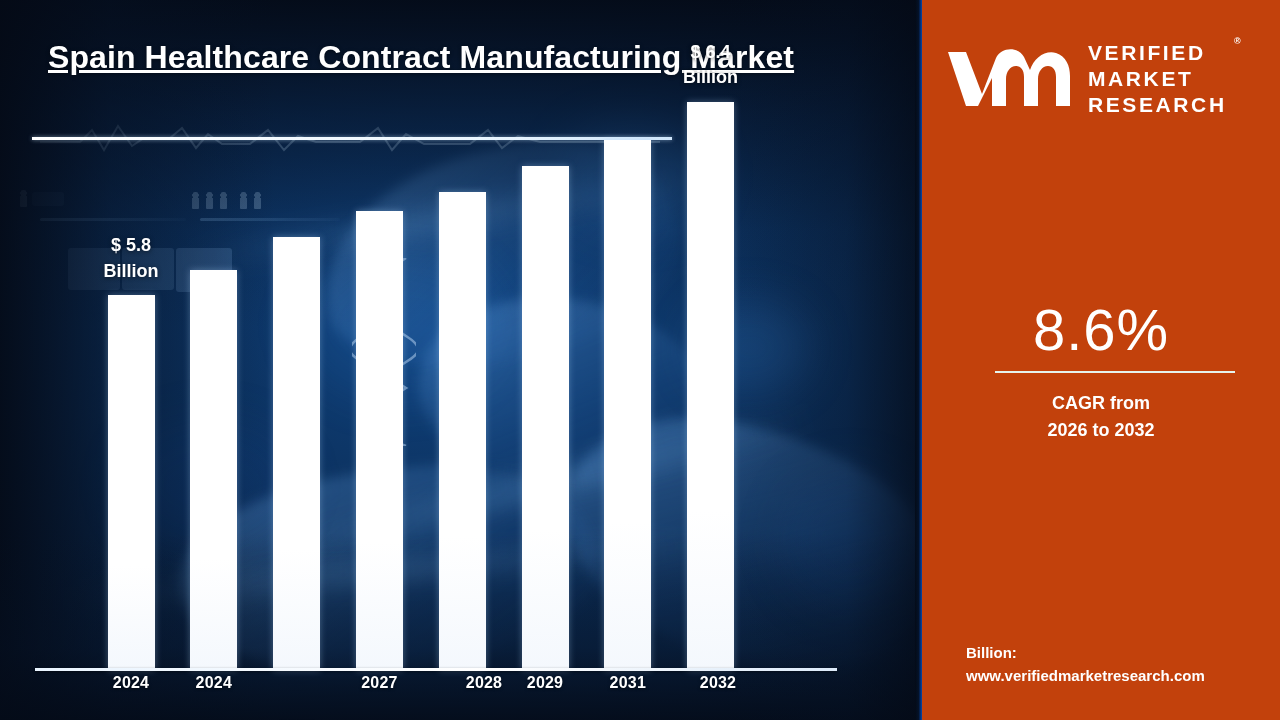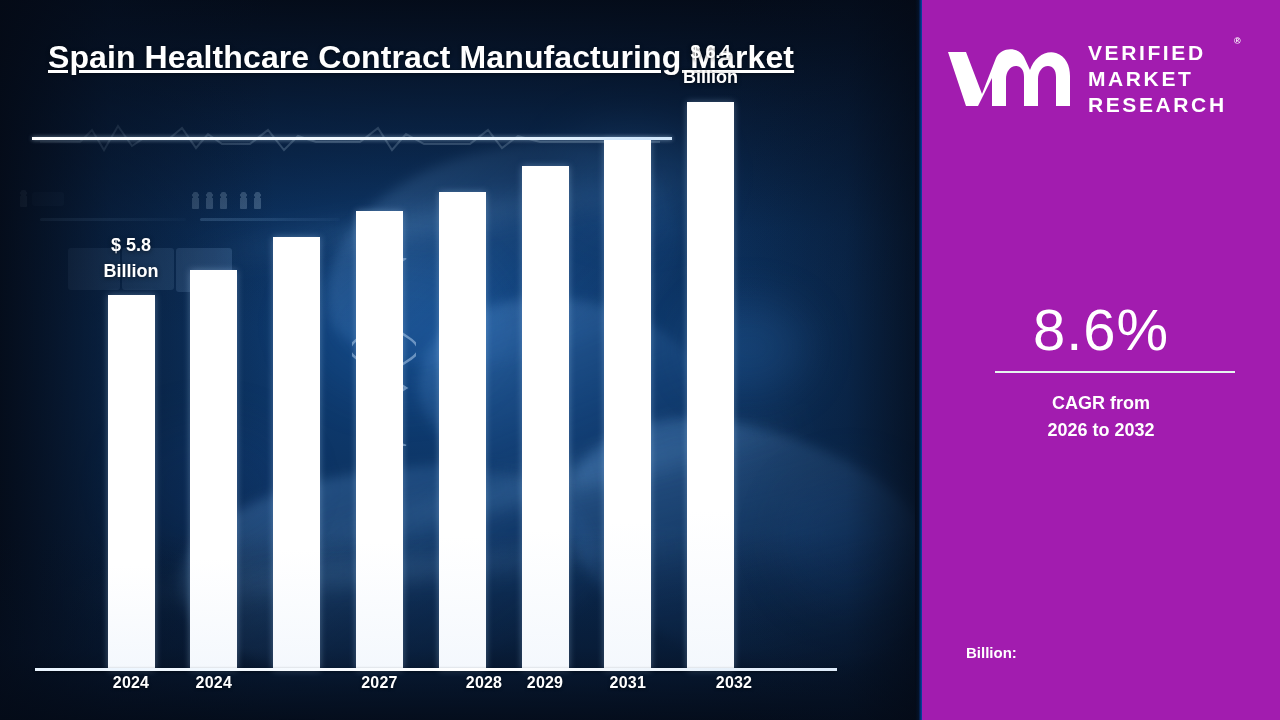--- a/index.html
+++ b/index.html
@@ -157,21 +157,21 @@
   #divider {
     position: absolute;
     left: 915px; top: 0;
     width: 7px; height: 720px;
     background: linear-gradient(90deg, rgba(3,10,22,0.85), rgba(4,18,40,0.95), rgba(5,70,172,1));
   }
   #right-panel {
     position: absolute;
     left: 922px; top: 0;
     width: 358px; height: 720px;
-    background: #a21caf;
+    background: #c2410c;
   }
   #logo-row {
     position: absolute;
     left: 22px; top: 34px;
     width: 320px; height: 90px;
     display: flex;
     align-items: center;
     gap: 16px;
   }
   #logo-mark { width: 128px; height: 62px; flex: none; }
@@ -323,21 +323,21 @@
         </div>
       <div id="axis-line"></div>
       <div id="ticks-group">
           <div class="tick-label" style="left: 91px;">2024</div>
           <div class="tick-label" style="left: 173.8px;">2024</div>
           <div class="tick-label" style="left: 256.6px; margin-top: 45px;">2026</div>
           <div class="tick-label" style="left: 339.4px;">2027</div>
           <div class="tick-label" style="left: 422.2px; text-align: right;">2028</div>
           <div class="tick-label" style="left: 505px; text-align: center;">2029</div>
           <div class="tick-label" style="left: 587.8px;">2031</div>
-          <div class="tick-label" style="left: 694px;">2032</div>
+          <div class="tick-label" style="left: 678px;">2032</div>
         </div>
     </div>
   </div>
 
   <div id="divider"></div>
 
   <div id="right-panel">
 
     <div id="logo-row">
       <svg id="logo-mark" viewBox="0 0 128 62">
@@ -352,17 +352,18 @@
     </div>
 
     <div id="cagr-value">8.6%</div>
     <div id="cagr-caption">
         <div>CAGR from</div>
         <div>2026 to 2032</div>
       </div>
 
     <div id="source-block">
       <div>Billion:</div>
+      <div>www.verifiedmarketresearch.com</div>
     </div>
   </div>
 
   <div id="cagr-rule"></div>
 </div>
 
 </body></html>

